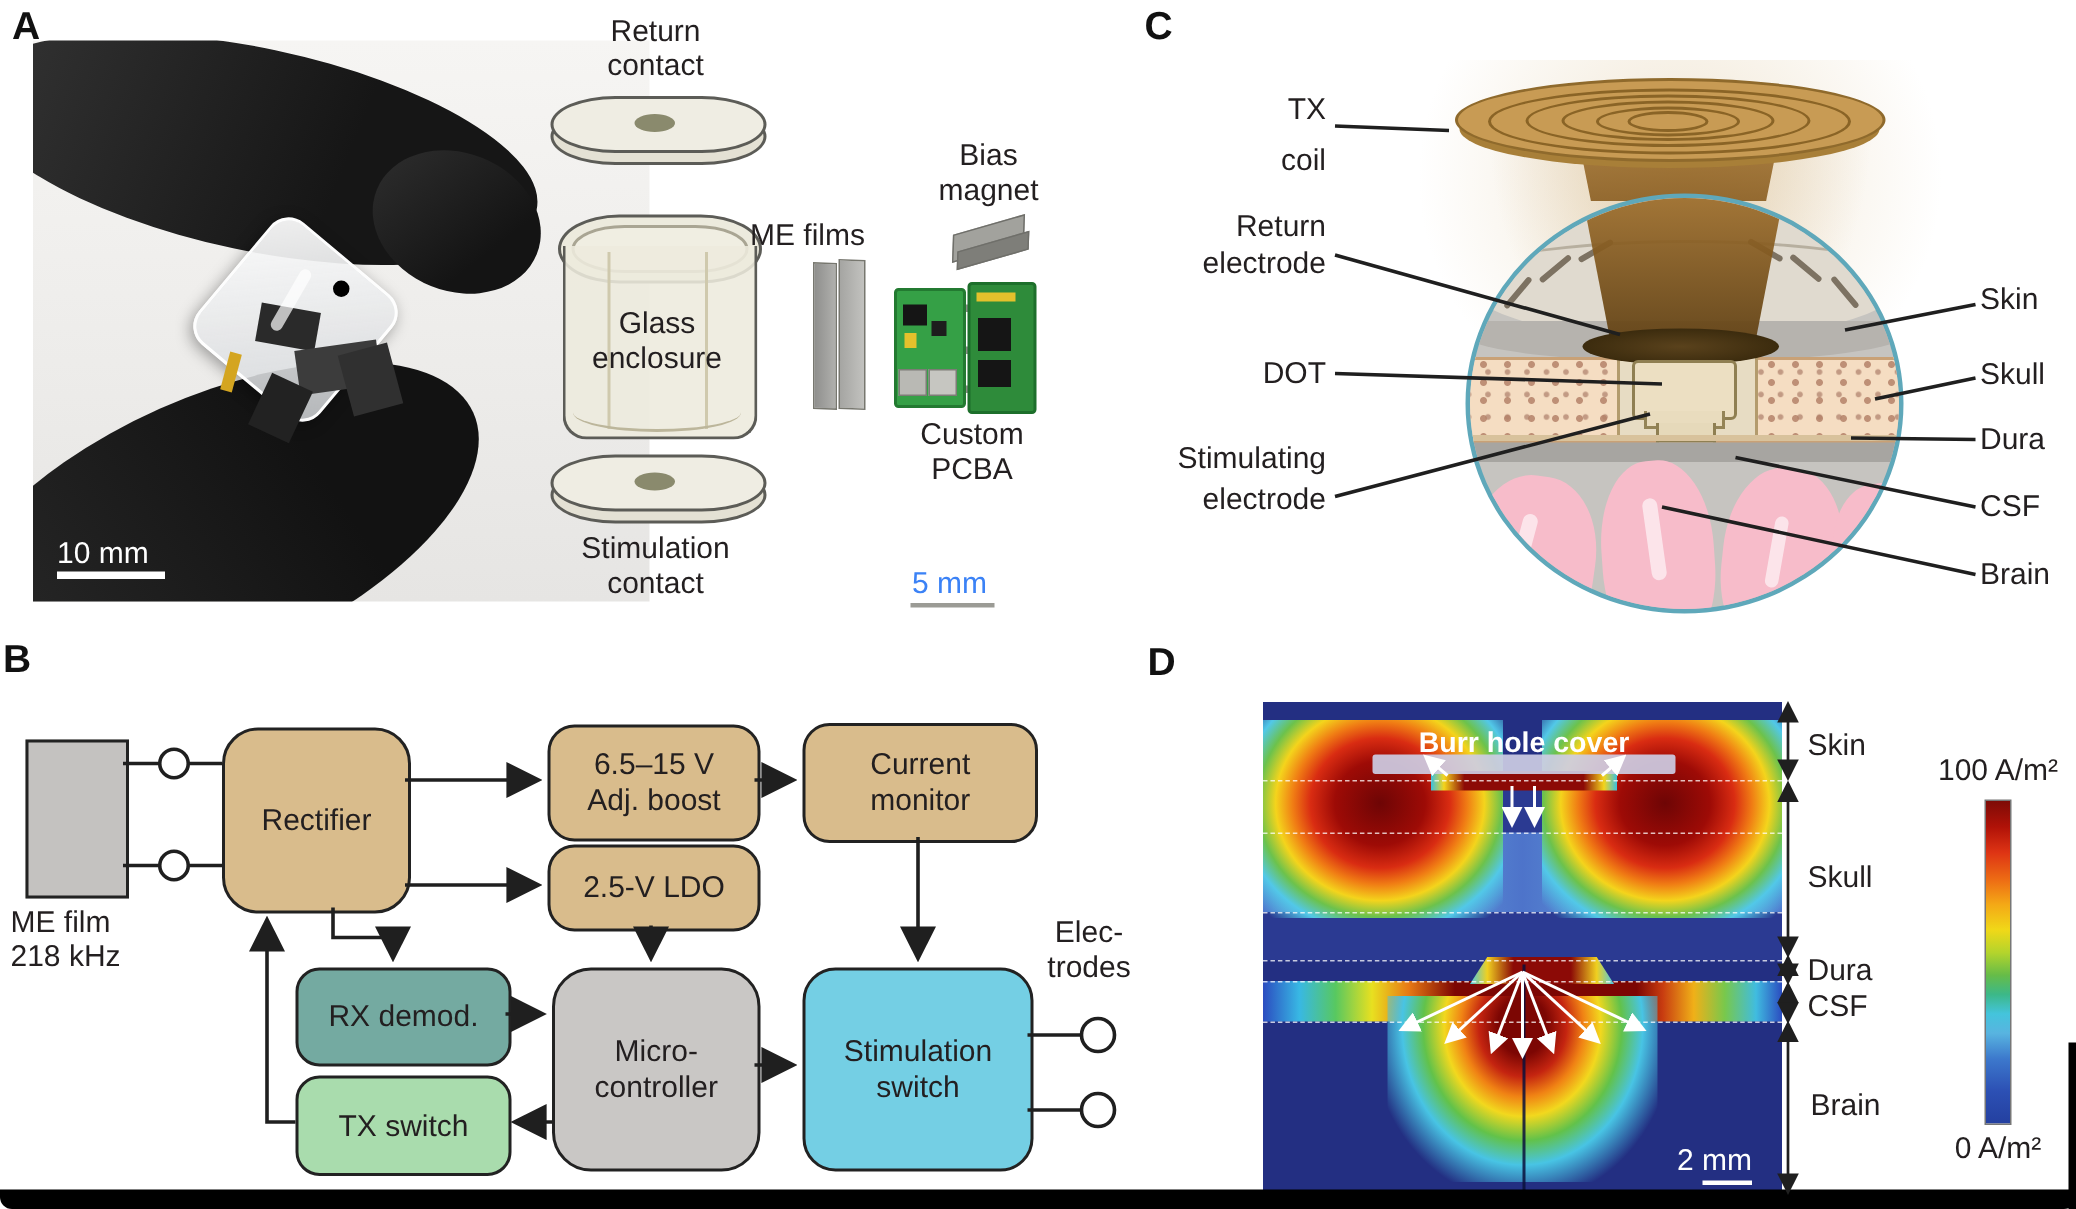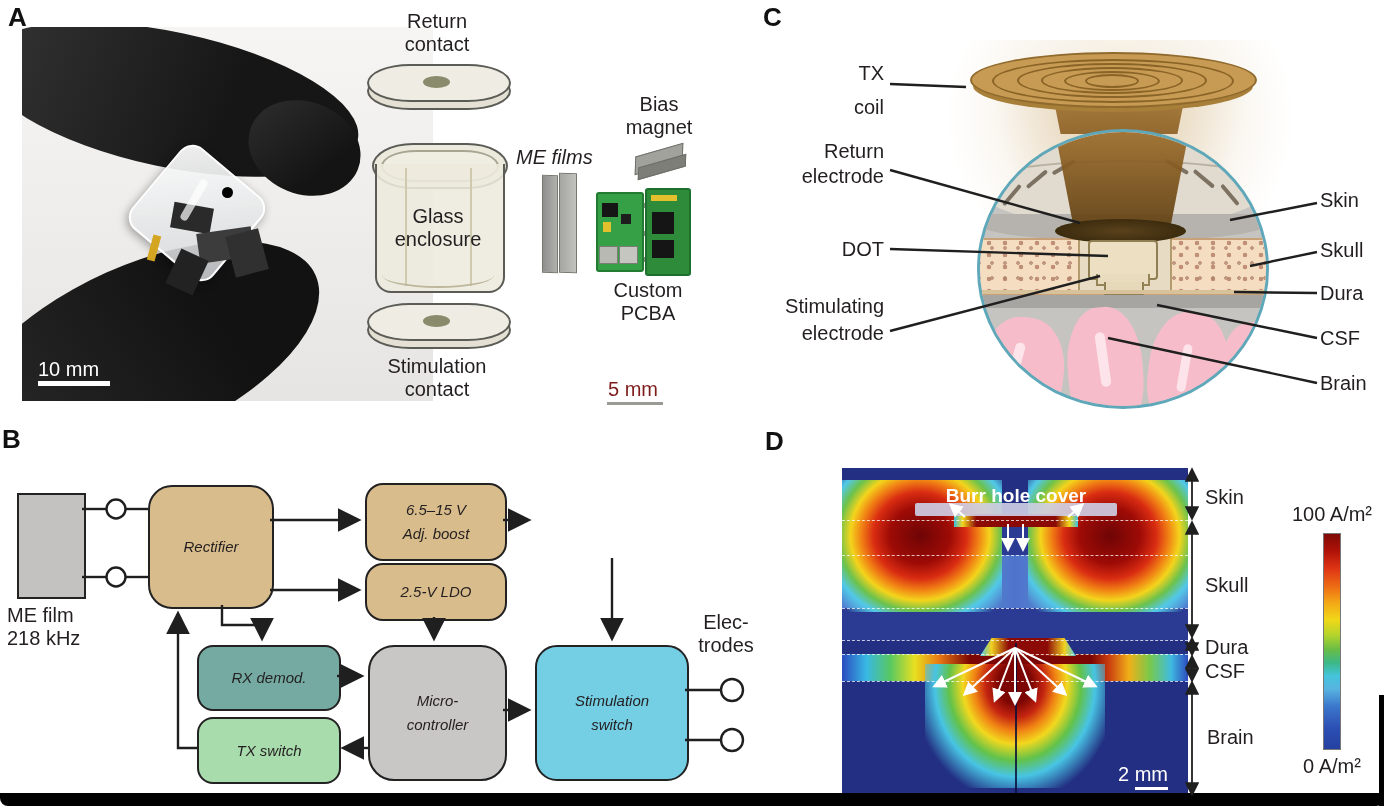--- a/index.html
+++ b/index.html
@@ -5,21 +5,21 @@
   html,body{margin:0;padding:0;background:#fff;}
   .page{position:relative;width:1384px;height:806px;background:#ffffff;overflow:hidden;
         font-family:"Liberation Sans",sans-serif;color:#231f20;}
   .abs{position:absolute;}
   .panel-letter{position:absolute;font-size:26px;font-weight:bold;color:#111;}
   .lbl{position:absolute;font-size:20px;white-space:nowrap;color:#231f20;}
   .lbl.c{text-align:center;}
   .lbl.r{text-align:right;}
   .lbl.w{color:#fff;}
   .block{position:absolute;display:flex;flex-direction:column;align-items:center;justify-content:center;
-         border:2.5px solid #222;font-size:15px;line-height:24px;text-align:right;font-style:italic;}
+         border:2.5px solid #222;font-size:20px;line-height:24px;text-align:right;}
   .overlay{position:absolute;left:0;top:0;pointer-events:none;}
   
   .photo{position:absolute;left:22px;top:27px;width:411px;height:374px;overflow:hidden;
          background:linear-gradient(180deg,#f6f5f3 0%,#efeeec 45%,#e6e5e3 100%);}
   .finger{position:absolute;border-radius:50%;}
   .device-shell{position:absolute;border-radius:16px;
         background:linear-gradient(135deg,rgba(252,252,252,.95),rgba(208,211,214,.85));
         border:2px solid rgba(255,255,255,.95);box-shadow:0 3px 10px rgba(0,0,0,.35);}
   
   .plate{position:absolute;background:#efede3;border:2.5px solid #5c5c57;
@@ -86,21 +86,21 @@
   </div>
 
   <div class="plate-edge" style="left:367px;top:311px;width:140px;height:34px;"></div>
   <div class="plate" style="left:367px;top:303px;width:140px;height:34px;"></div>
   <div class="olive-dot" style="left:423px;top:315px;width:27px;height:12px;"></div>
   <div class="lbl c" style="left:367px;top:355px;width:140px;">
     <span style="display:block;">Stimulation</span>
     <span style="display:block;">contact</span>
   </div>
 
-  <div class="lbl" style="left:516px;top:146px;font-style:italic;">ME films</div>
+  <div class="lbl" style="left:500px;top:146px;">ME films</div>
   <div class="abs" style="left:542px;top:175px;width:14px;height:96px;background:linear-gradient(90deg,#8f8f8d,#b0b0ad);transform:skewY(2deg);border:1px solid #77776f;"></div>
   <div class="abs" style="left:559px;top:173px;width:16px;height:98px;background:linear-gradient(90deg,#a5a5a2,#c2c2bf);transform:skewY(2deg);border:1px solid #77776f;"></div>
 
   <div class="lbl c" style="left:604px;top:93px;width:110px;">
     <span style="display:block;">Bias</span>
     <span style="display:block;">magnet</span>
   </div>
   <div class="abs" style="left:634px;top:150px;width:48px;height:16px;background:#a2a29d;border:1px solid #6f6f6a;transform:rotate(-16deg) skewX(-18deg);"></div>
   <div class="abs" style="left:637px;top:161px;width:48px;height:10px;background:#7e7e79;border:1px solid #6f6f6a;transform:rotate(-16deg) skewX(-18deg);"></div>
 
@@ -114,21 +114,21 @@
   <div class="abs" style="left:596px;top:192px;width:44px;height:76px;background:#35a046;border:2px solid #237a31;border-radius:3px;"></div>
   <div class="abs" style="left:602px;top:203px;width:16px;height:14px;background:#151515;"></div>
   <div class="abs" style="left:621px;top:214px;width:10px;height:10px;background:#1d1d1d;"></div>
   <div class="abs" style="left:603px;top:222px;width:8px;height:10px;background:#e4c12c;"></div>
   <div class="abs" style="left:599px;top:246px;width:17px;height:16px;background:#b9b9b4;border:1px solid #7c7c76;"></div>
   <div class="abs" style="left:619px;top:246px;width:17px;height:16px;background:#c6c6c1;border:1px solid #7c7c76;"></div>
   <div class="lbl c" style="left:598px;top:279px;width:100px;">
     <span style="display:block;">Custom</span>
     <span style="display:block;">PCBA</span>
   </div>
-  <div class="lbl" style="left:608px;top:378px;color:#7f1d1d;">5 mm</div>
+  <div class="lbl" style="left:608px;top:378px;color:#3b82f6;">5 mm</div>
   <div class="abs" style="left:607px;top:402px;width:56px;height:3px;background:#9b9b95;"></div>
 
   <div class="panel-letter" style="left:2px;top:424px;">B</div>
 
   <div class="block" style="left:17px;top:493px;width:65px;height:102px;background:#c4c2c0;border-radius:0;"></div>
   <div class="lbl" style="left:7px;top:604px;">
     <span style="display:block;">ME film</span>
     <span style="display:block;">218 kHz</span>
   </div>
 
@@ -138,20 +138,24 @@
 
   <div class="block" style="left:365px;top:483px;width:138px;height:74px;background:#d9bc8c;border-radius:18px;">
     <span style="display:block;">6.5–15 V</span>
     <span style="display:block;">Adj. boost</span>
   </div>
 
   <div class="block" style="left:365px;top:563px;width:138px;height:54px;background:#d9bc8c;border-radius:18px;">
     <span>2.5-V LDO</span>
   </div>
 
+  <div class="block" style="left:535px;top:482px;width:153px;height:76px;background:#d9bc8c;border-radius:18px;">
+    <span style="display:block;">Current</span>
+    <span style="display:block;">monitor</span>
+  </div>
 
   <div class="block" style="left:197px;top:645px;width:140px;height:62px;background:#74aaa1;border-radius:16px;">
     <span>RX demod.</span>
   </div>
 
   <div class="block" style="left:197px;top:717px;width:140px;height:63px;background:#a9dcad;border-radius:16px;">
     <span>TX switch</span>
   </div>
 
   <div class="block" style="left:368px;top:645px;width:135px;height:132px;background:#c9c7c5;border-radius:26px;">

